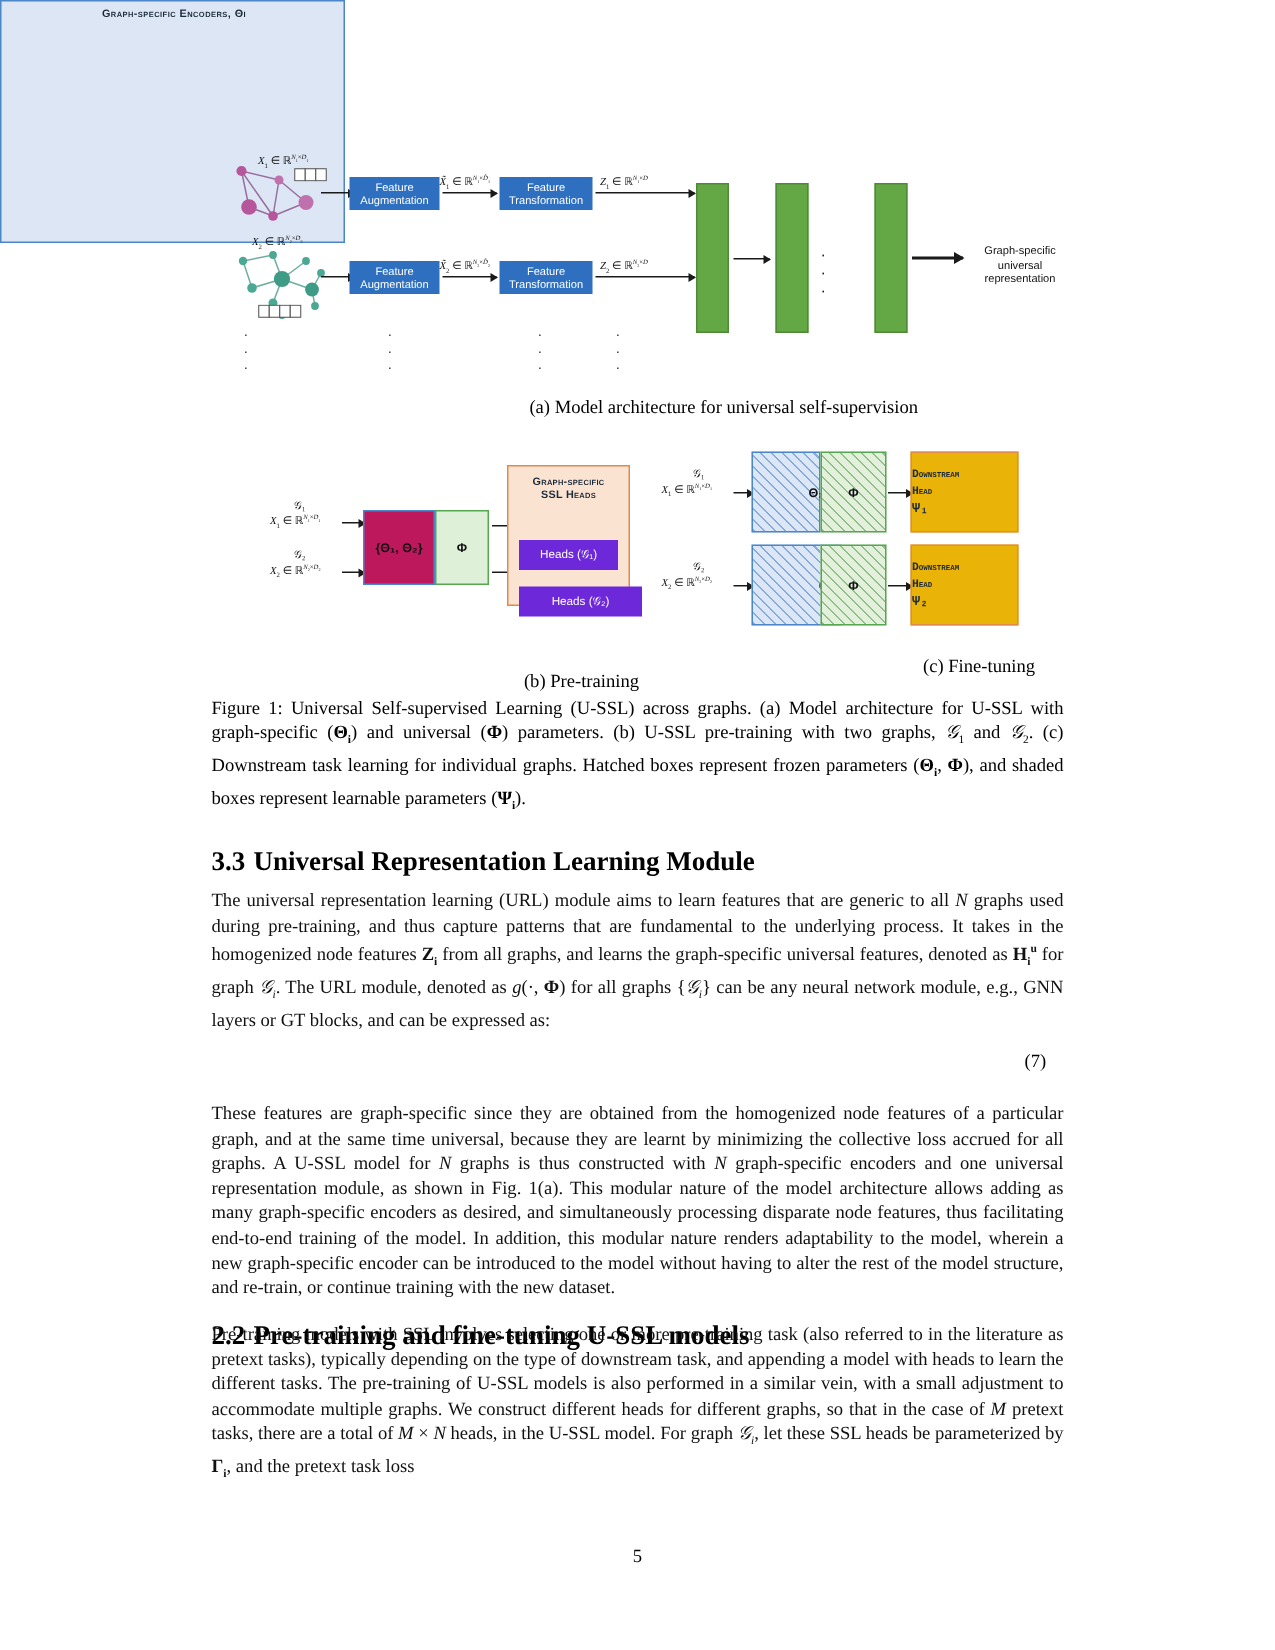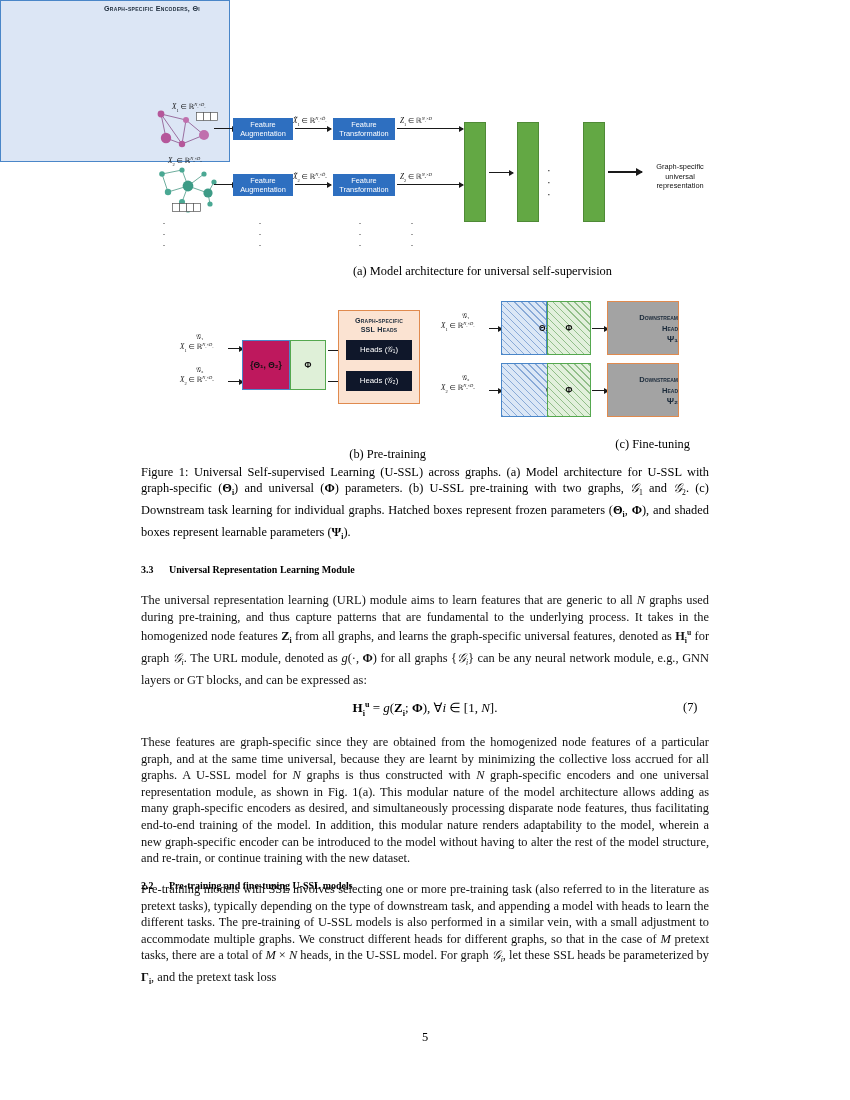--- a/index.html
+++ b/index.html
@@ -18,21 +18,21 @@
     font-family:"Liberation Serif", serif;
     font-size:12.4px;
     line-height:16.6px;
     text-align:justify;
     color:#111;
   }
   .heading {
     position:absolute;
     font-family:"Liberation Serif", serif;
     font-weight:bold;
-    font-size:10px;
+    font-size:18px;
     color:#000;
   }
   .heading .num { display:inline-block; width:28px; }
   .caption {
     position:absolute;
     font-family:"Liberation Serif", serif;
     font-size:12.4px;
     line-height:16.4px;
     text-align:justify;
   }
@@ -122,23 +122,23 @@
     position:absolute; background:#fbe3d2; border:1.2px solid #e08a4e;
     box-sizing:border-box;
   }
   .sslheads-title {
     position:absolute; width:100%; text-align:center;
     font-family:"Liberation Sans", sans-serif; font-weight:bold;
     font-size:7.2px; font-variant:small-caps; letter-spacing:.2px; color:#1b2a3a;
     line-height:9.5px;
   }
   .orange-box {
-    position:absolute; background:#0f172a; color:#fff;
+    position:absolute; background:#6d28d9; color:#fff;
     font-family:"Liberation Sans", sans-serif; font-size:7.8px;
-    display:flex; align-items:center; justify-content:center; box-sizing:border-box;
+    display:flex; align-items:center; justify-content:center; box-sizing:border-box;margin-top:20px;
   }
 
   
   .hatch-blue {
     position:absolute; box-sizing:border-box;
     border:1.2px solid #4a86c8;
     background-color:#dbe7f6;
     background-image:repeating-linear-gradient(45deg,
         rgba(70,120,190,.55) 0 1px, rgba(0,0,0,0) 1px 5px);
     padding-left:20px;
@@ -149,25 +149,25 @@
     background-color:#e2f0dc;
     background-image:repeating-linear-gradient(45deg,
         rgba(80,150,70,.55) 0 1px, rgba(0,0,0,0) 1px 5px);
   }
   .hatch-lab {
     position:absolute; width:100%; text-align:center;
     font-family:"Liberation Sans", sans-serif; font-weight:bold;
     font-size:8.4px; color:#111;
   }
   .dsbox {
-    position:absolute; background:#a3a3a3; border:1.2px solid #e08a4e;
+    position:absolute; background:#eab308; border:1.2px solid #e08a4e;
     box-sizing:border-box;
-    font-family:Liberation Sans, sans-serif; font-weight:bold;
+    font-family:Liberation Mono, monospace; font-weight:bold;
     font-size:7.6px; font-variant:small-caps; color:#1b2a3a;
-    display:flex; flex-direction:column; align-items:flex-end; justify-content:center;
+    display:flex; flex-direction:column; align-items:flex-start; justify-content:center;
     line-height:11px;
   }
   .dsbox .psi { font-variant:normal; font-size:9px; }
 </style>
 </head>
 <body>
 
 <div class="page">
 
   <div class="fig">
@@ -224,21 +224,21 @@
       <rect x="21.5" y="0.5" width="7" height="8" fill="#fff" stroke="#555" stroke-width="0.7"></rect>
     </svg>
     <div class="mathlbl" style="left:168px;top:156px;">
       <i class="m">X</i><sub class="s">2</sub> ∈ <span class="bb">ℝ</span><sup class="s"><i class="m">N</i><sub class="s">2</sub>×<i class="m">D</i><sub class="s">2</sub></sup>
     </div>
 
     <div class="arrow" style="left:214px;top:128px;width:22px;"></div>
     <div class="arrow" style="left:214px;top:184px;width:22px;"></div>
 
     <div id="panelA">
-      <div class="panel-title" style="top:4px;margin-left:36px;">Graph-specific Encoders, Θi</div>
+      <div class="panel-title" style="top:4px;">Graph-specific Encoders, Θi</div>
     </div>
 
     <div class="blue-box" style="left:233px;top:118px;width:60px;height:22px;">
       <span>
         <span>Feature</span><br>
         <span>Augmentation</span>
       </span>
     </div>
     <div class="blue-box" style="left:233px;top:174px;width:60px;height:22px;">
       <span>
@@ -319,21 +319,21 @@
     </div>
 
     <div class="arrow" style="left:328px;top:350px;width:26px;"></div>
     <div class="arrow" style="left:328px;top:381px;width:26px;"></div>
 
     <div id="sslheads" style="left:338px;top:310px;width:82px;height:94px;">
       <div class="sslheads-title" style="top:5px;">Graph-specific</div>
       <div class="sslheads-title" style="top:14px;">SSL Heads</div>
     </div>
     <div class="orange-box" style="left:346px;top:340px;width:66px;height:20px;">Heads (𝒢₁)</div>
-    <div class="orange-box" style="left:346px;top:371px;width:66px;height:20px;">Heads (𝒢₂)</div>
+    <div class="orange-box" style="left:346px;top:371px;width:82px;height:20px;">Heads (𝒢₂)</div>
 
     <div class="subcap" style="left:196px;top:437px;width:230px;margin-top:10px;">(b) Pre-training</div>
   </div>
 
   <div class="fig">
     <div class="mathlbl" style="left:462px;top:312px;">𝒢₁</div>
     <div class="mathlbl" style="left:441px;top:321px;">
       <i class="m">X</i><sub class="s">1</sub> ∈ <span class="bb">ℝ</span><sup class="s"><i class="m">N</i><sub class="s">1</sub>×<i class="m">D</i><sub class="s">1</sub></sup>
     </div>
     <div class="arrow" style="left:489px;top:328px;width:13px;"></div>
@@ -385,23 +385,20 @@
   </div>
 
   <div class="para" style="left:141px;top:592px;width:568px;">
     The universal representation learning (URL) module aims to learn features that are generic to all <i class="m">N</i>
     graphs used during pre-training, and thus capture patterns that are fundamental to the underlying
     process. It takes in the homogenized node features <b>Z<sub class="s">i</sub></b> from all graphs, and learns the graph-specific
     universal features, denoted as <b>H<sub class="s">i</sub><sup class="s">u</sup></b> for graph <i class="cal">𝒢</i><sub class="s"><i class="m">i</i></sub>. The URL module, denoted as <i class="m">g</i>(·, <b>Φ</b>) for all graphs
     {<i class="cal">𝒢</i><sub class="s"><i class="m">i</i></sub>} can be any neural network module, e.g., GNN layers or GT blocks, and can be expressed as:
   </div>
 
-  <div class="eqn" style="left:141px;top:700px;width:568px;text-align:center;">
-    <b>H<sub class="s">i</sub><sup class="s">u</sup></b> = <i class="m">g</i>(<b>Z<sub class="s">i</sub></b>; <b>Φ</b>), ∀<i class="m">i</i> ∈ [1, <i class="m">N</i>].
-  </div>
   <div class="eqnum" style="left:683px;top:700px;">(7)</div>
 
   <div class="para" style="left:141px;top:734px;width:568px;">
     These features are graph-specific since they are obtained from the homogenized node features of a
     particular graph, and at the same time universal, because they are learnt by minimizing the collective
     loss accrued for all graphs. A U-SSL model for <i class="m">N</i> graphs is thus constructed with <i class="m">N</i> graph-specific
     encoders and one universal representation module, as shown in Fig. 1(a). This modular nature of the
     model architecture allows adding as many graph-specific encoders as desired, and simultaneously
     processing disparate node features, thus facilitating end-to-end training of the model. In addition,
     this modular nature renders adaptability to the model, wherein a new graph-specific encoder can

